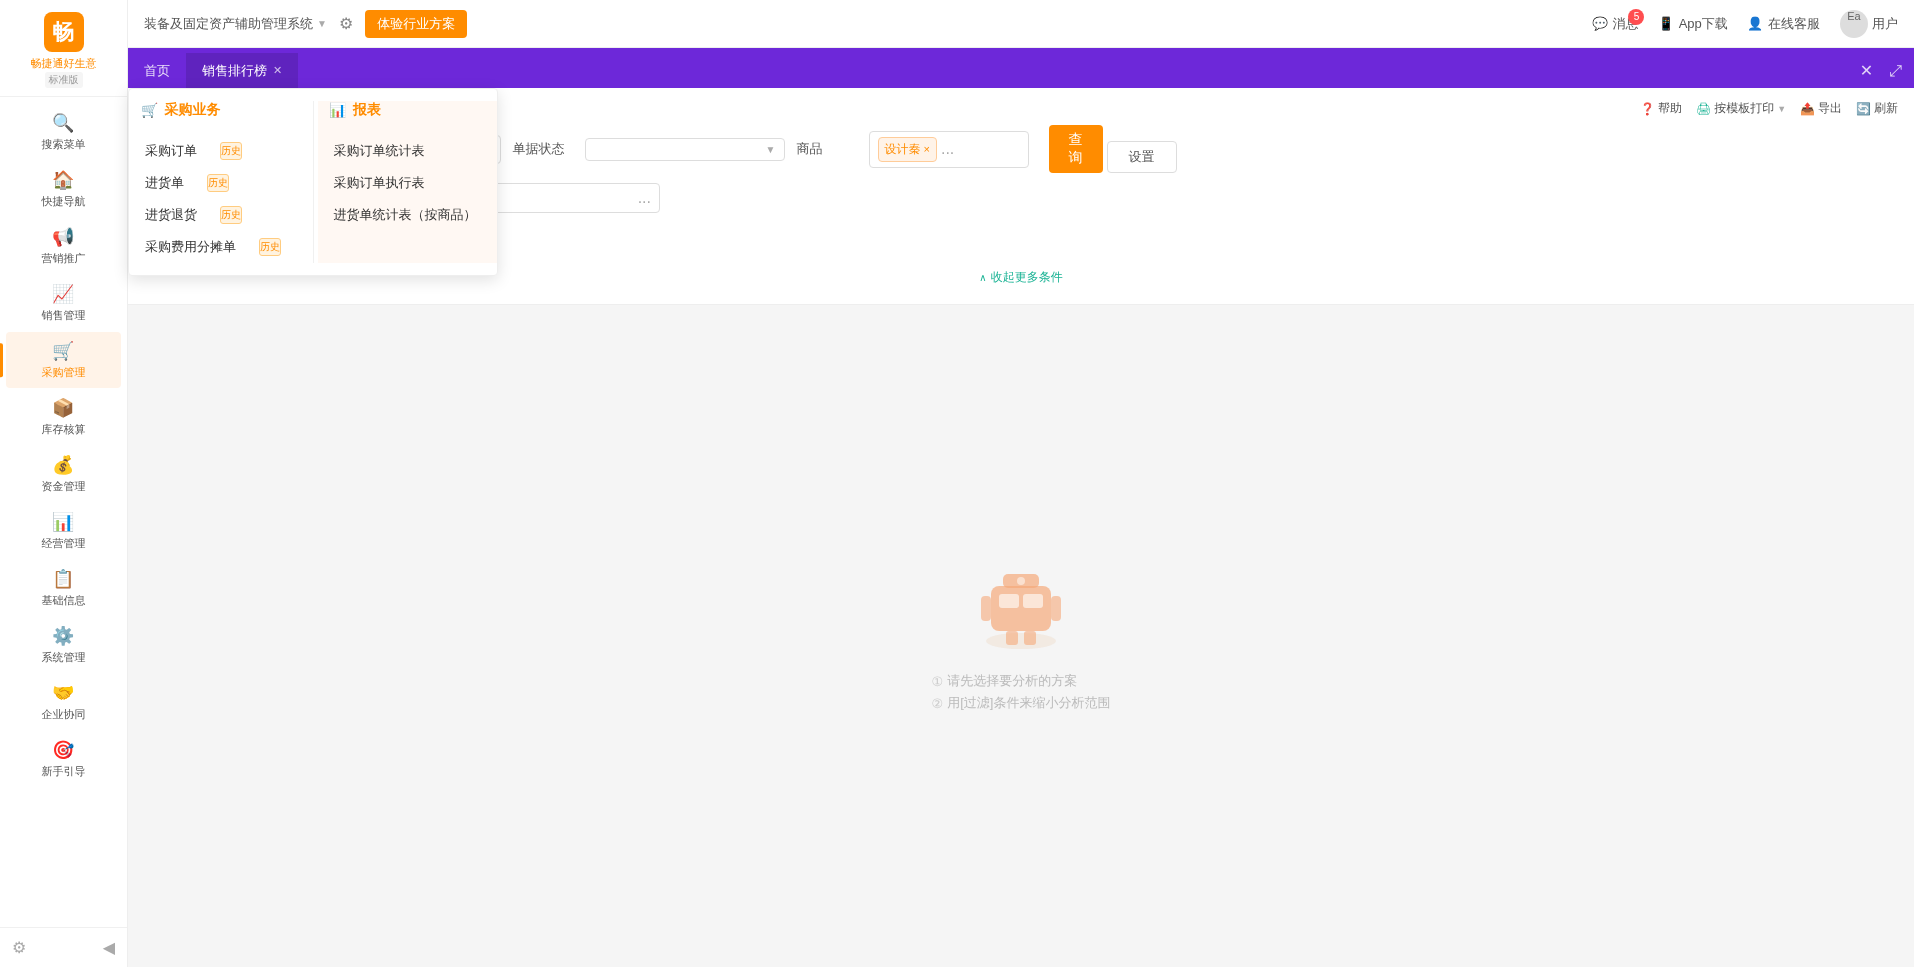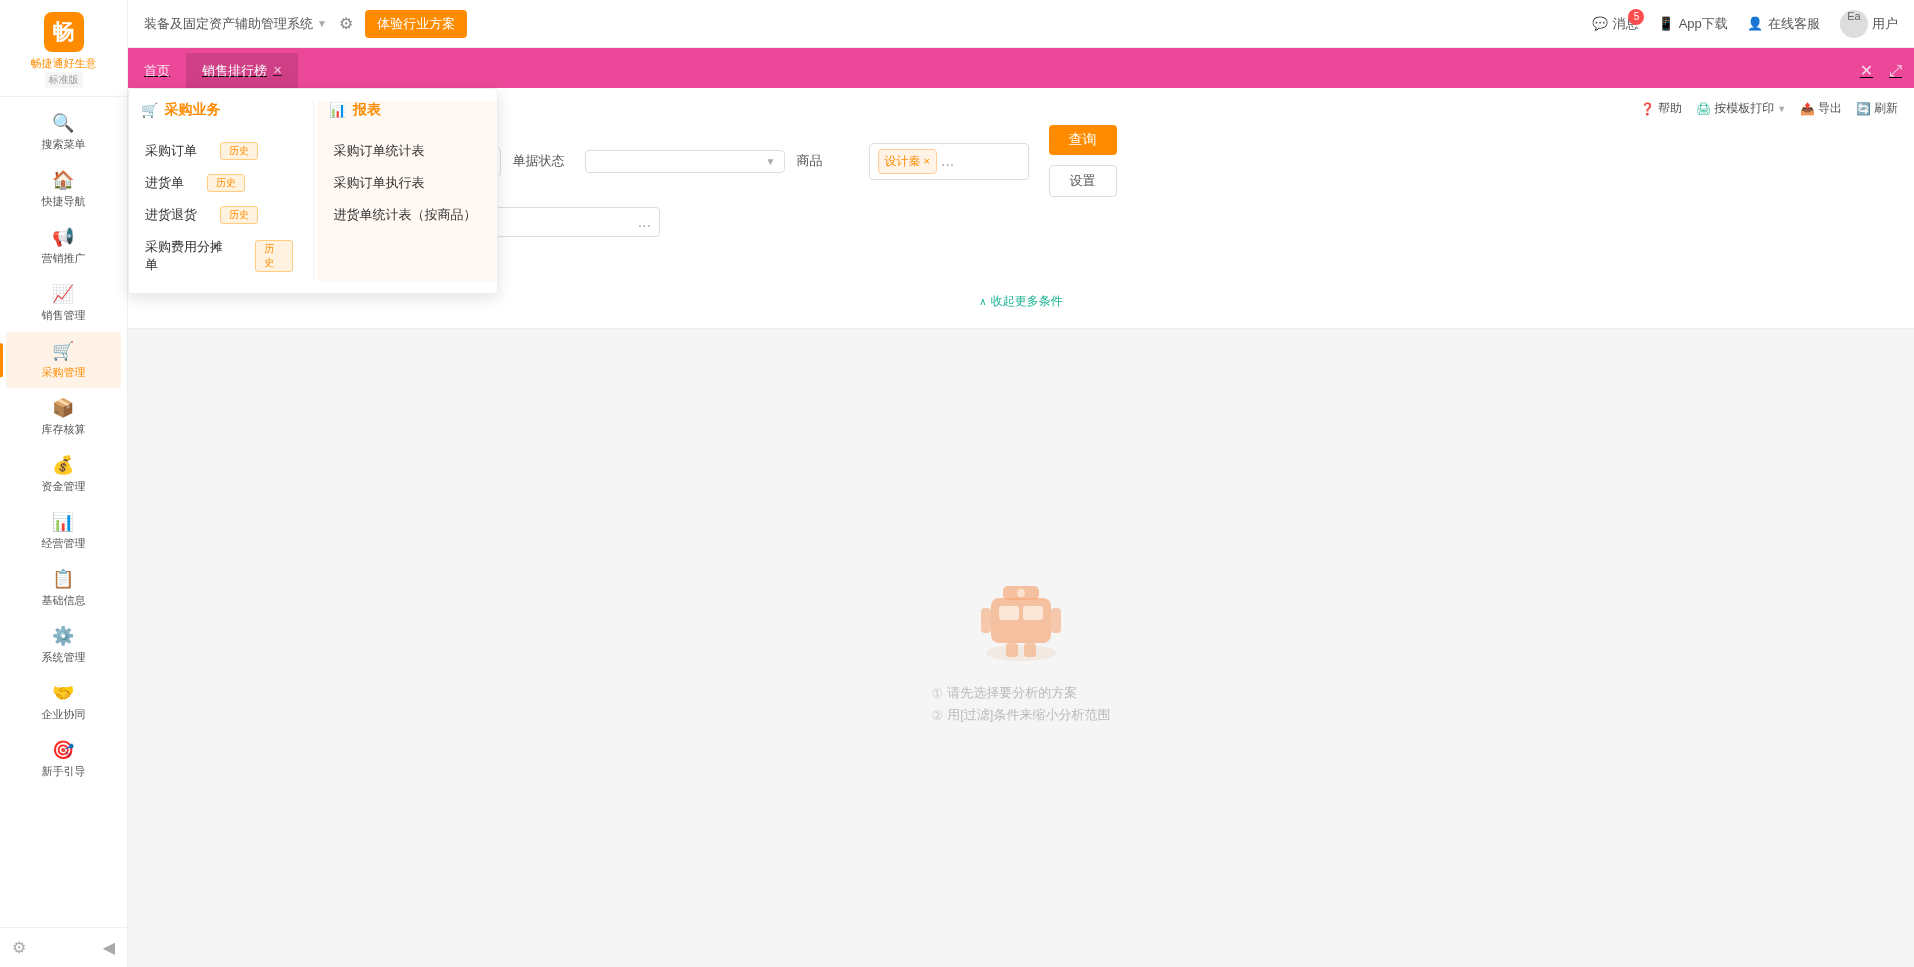--- a/index.html
+++ b/index.html
@@ -170,25 +170,24 @@
       display: flex;
       align-items: flex-start;
       justify-content: center;
       color: #888;
       font-size: 14px;
     }
 
     
     .tabs-bar {
       height: 40px;
-      background: #ec4899;
+      background: #6d28d9;
       display: flex;
       align-items: stretch;
       padding: 5px 0 0 0;
-      text-decoration: underline;
     }
     .tab {
       padding: 0 16px;
       display: flex;
       align-items: center;
       gap: 6px;
       cursor: pointer;
       font-size: 13px;
       color: rgba(255,255,255,0.85);
       position: relative;
@@ -300,21 +299,20 @@
       padding: 6px 14px;
       font-size: 13px;
       cursor: pointer;
       margin-top: 6px;
       display: block;
       width: 100%;
       text-align: center;
     }
     .filter-actions {
       display: flex;
-      flex-direction: column;
       align-items: flex-end;
       gap: 4px;
       margin-left: 8px;
     }
     .toolbar-right {
       display: flex;
       align-items: center;
       gap: 14px;
       margin-bottom: 8px;
       justify-content: flex-end;
@@ -398,21 +396,21 @@
       cursor: pointer;
       font-size: 13px;
       color: #333;
       border-radius: 3px;
     }
     .hist-badge {
       background: #fff3e0;
       border: 1px solid #ffcc80;
       color: #ff8c00;
       font-size: 10px;
-      padding: 1px 8px;
+      padding: 1px 0;
       border-radius: 3px;
     }
     .col-right-active { background: #fff8f3; }
     .dropdown-col-right .dropdown-item { color: #333; }
 
     
     .dots { color: #aaa; font-size: 16px; cursor: pointer; }
   </style>
 </head>
 <body>

